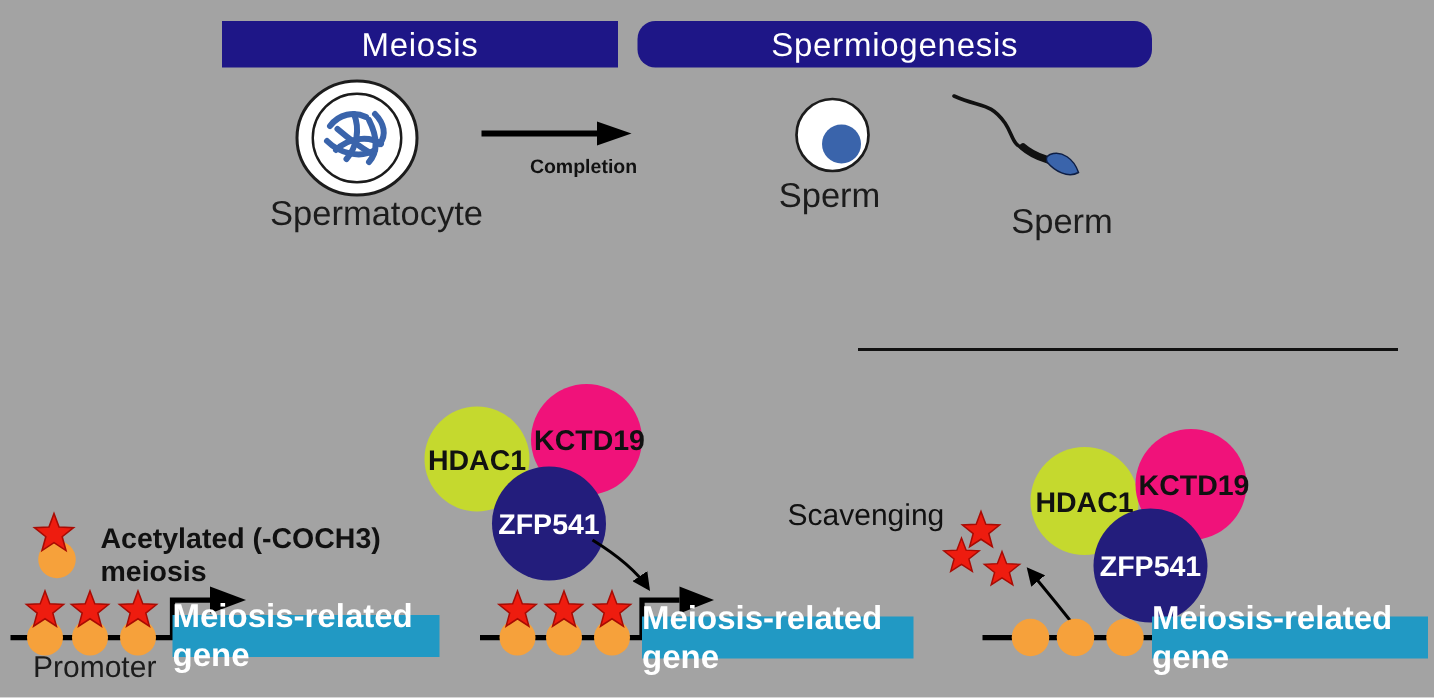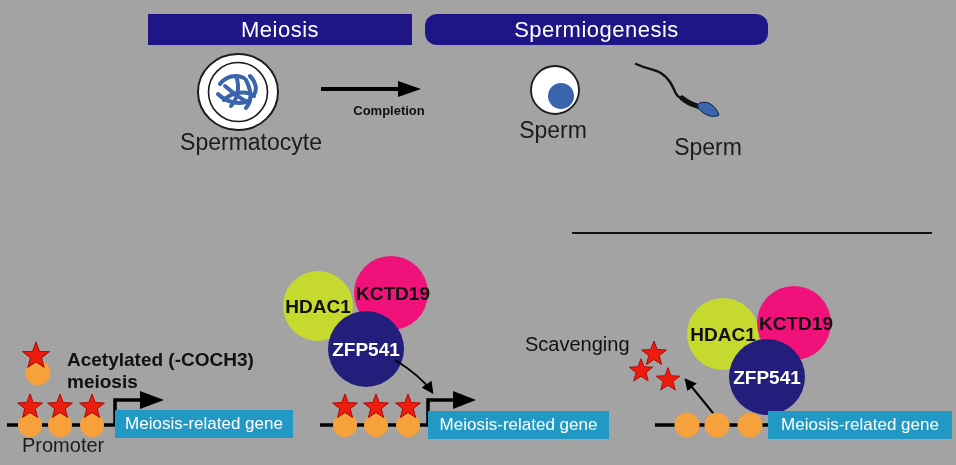--- a/index.html
+++ b/index.html
@@ -11,21 +11,21 @@
   .header-bar{
     background:#1e1687;color:#fff;display:flex;align-items:center;justify-content:center;
     font-size:22px;font-weight:500;letter-spacing:.5px;height:31px;
   }
   .cell-label{color:#1c1c1c;font-size:23px;text-align:center;line-height:22px;}
   .bold-note{color:#111;font-size:13px;font-weight:700;text-align:center;line-height:21px;}
   .section-heading{color:#111;font-size:21px;font-weight:700;}
   .section-line{border-top:2px solid #111;height:0;}
   .legend-text{color:#111;font-size:19px;font-weight:700;line-height:22px;}
   .gene-bar{
-    background:#2199c4;color:#fff;font-size:17px;font-weight:400;
+    background:#2199c4;color:#fff;font-size:22px;font-weight:700;
     display:flex;align-items:center;justify-content:center;height:28px;
   }
   .promoter-label{color:#1c1c1c;font-size:20px;}
   .scavenging-label{color:#111;font-size:20px;font-weight:400;}
   svg text{font-family:"Liberation Sans",sans-serif;font-weight:700;}
 </style>
 </head>
 <body>
 
 <div id="canvas">

